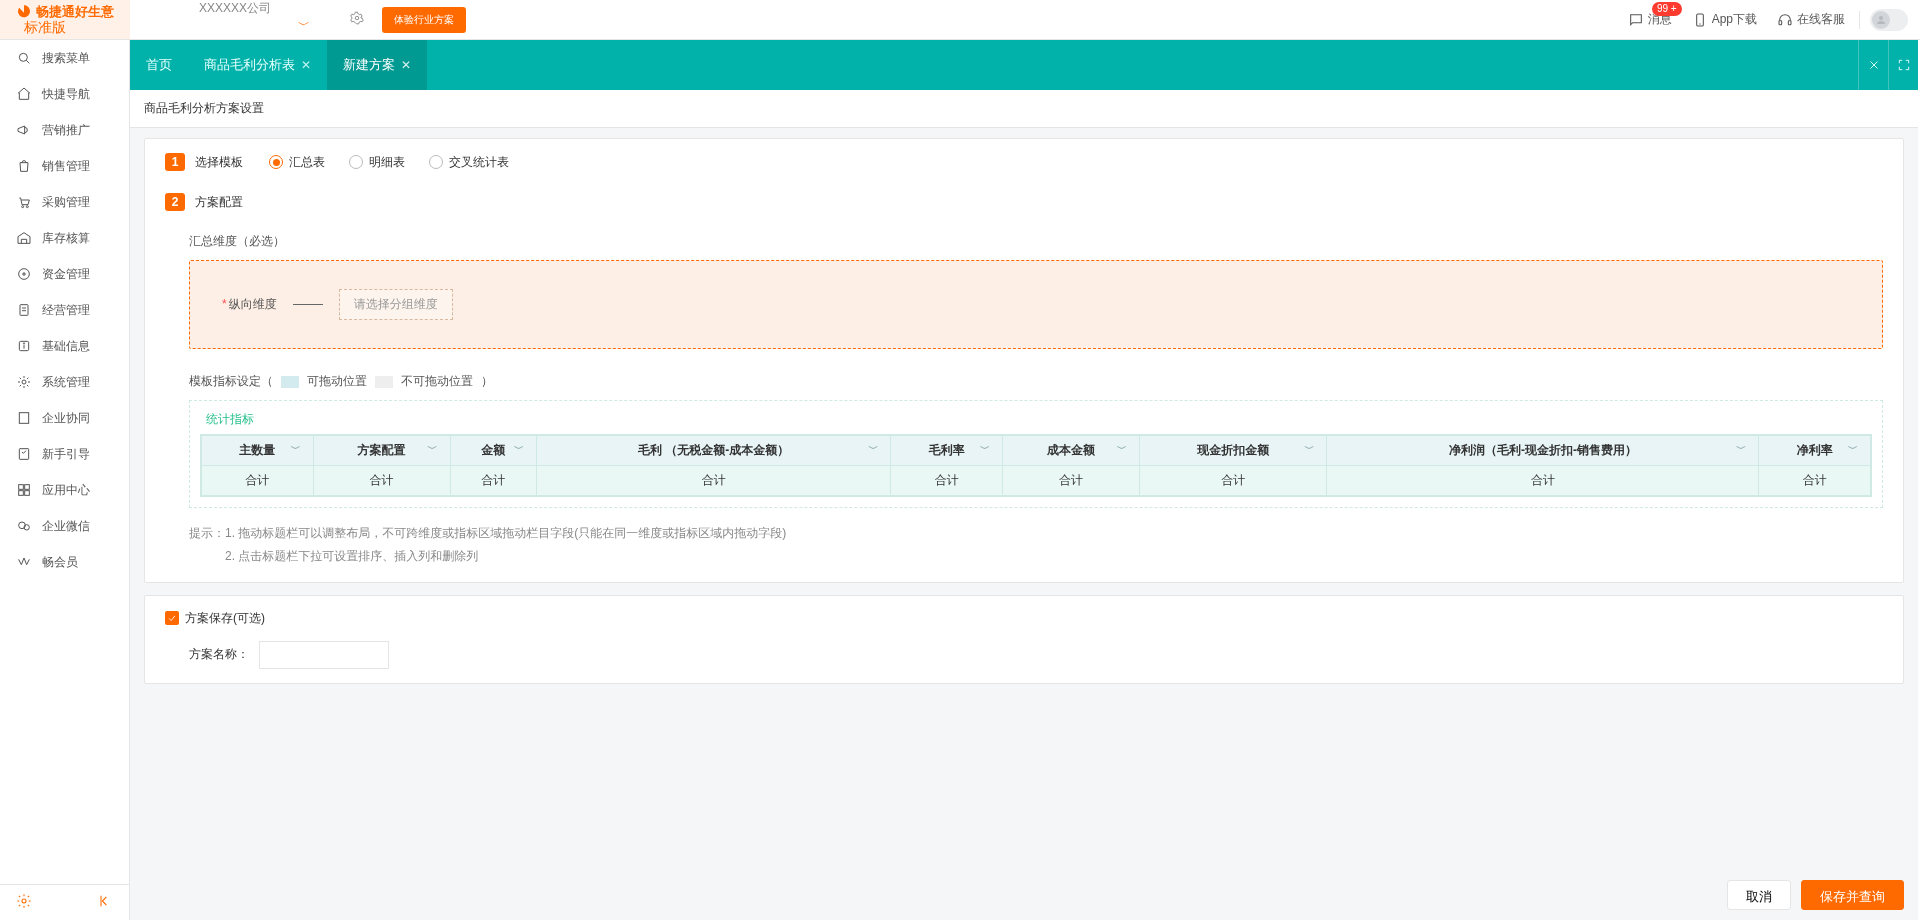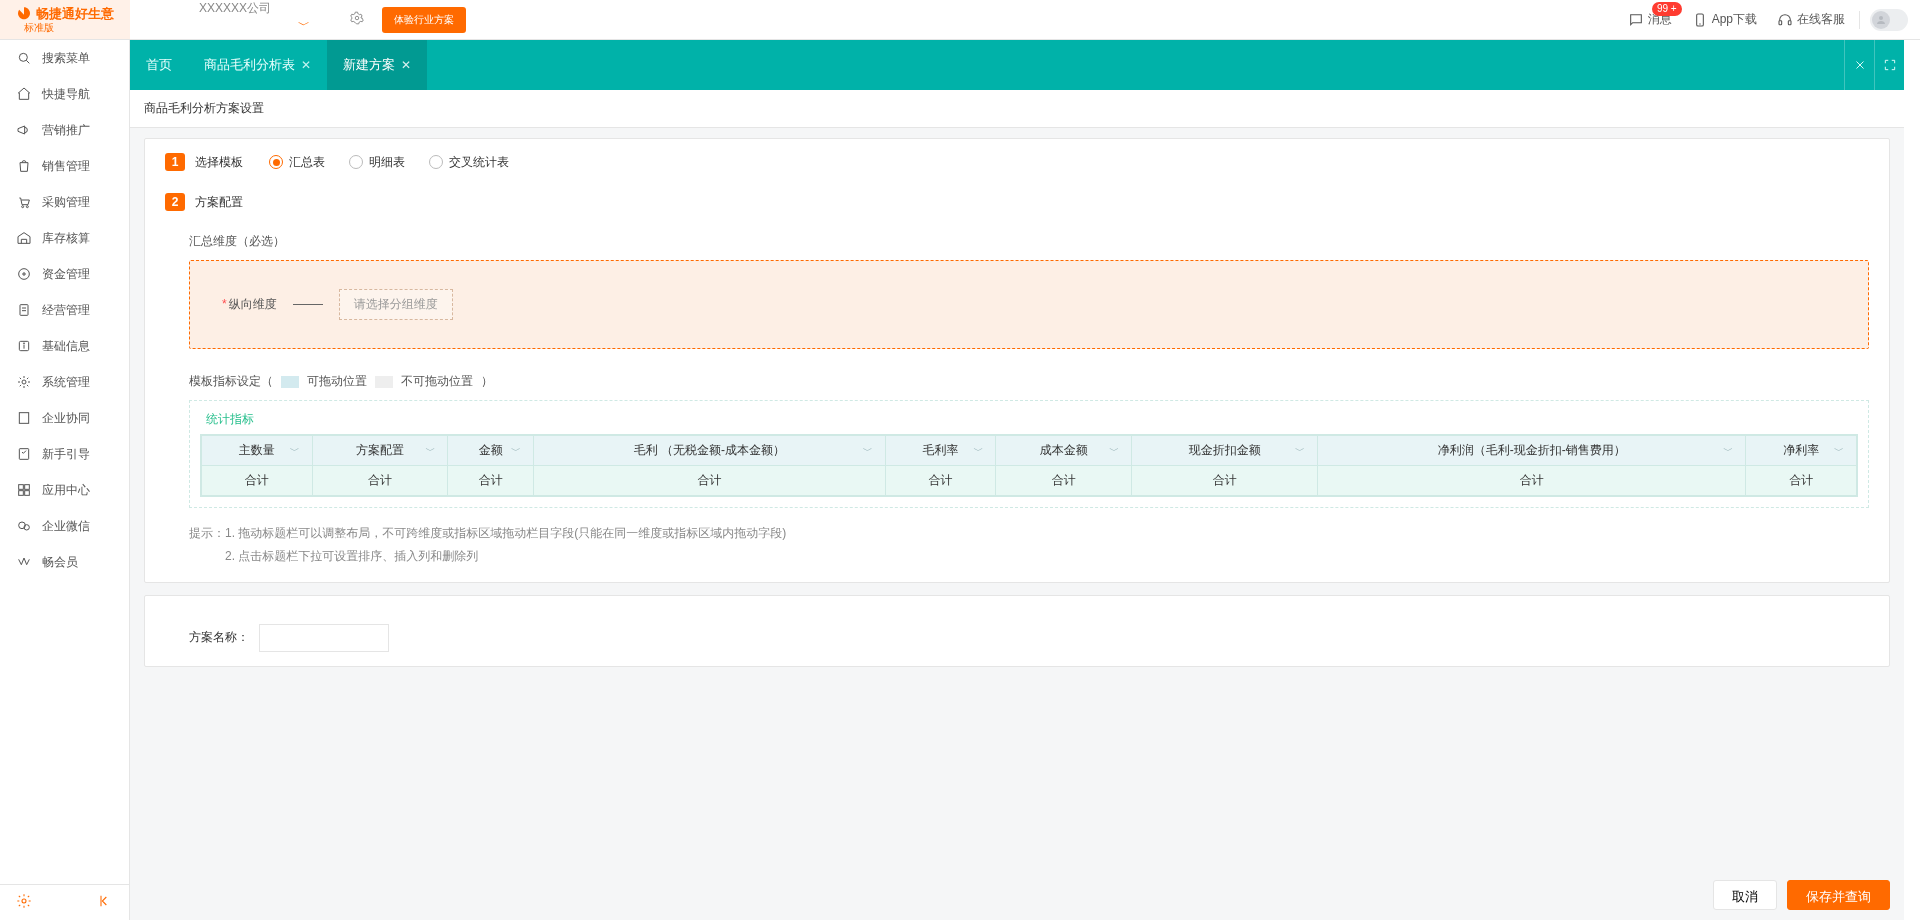--- a/index.html
+++ b/index.html
@@ -22,35 +22,35 @@
     --beige: #fdefe5;
   }
   * { box-sizing: border-box; }
   body { margin:0; font-family: -apple-system, "Segoe UI", "PingFang SC", "Microsoft YaHei", sans-serif; font-size:12px; color:var(--text); background:#fff; }
 
   
   .header { height:var(--header-h); display:flex; align-items:center; padding:0 12px 0 0; border-bottom:1px solid var(--border); background:#fff; }
   .logo-box { width:var(--sidebar-w); height:100%; display:flex; flex-direction:column; justify-content:center; align-items:center; background:var(--brand-orange-light); }
   .logo-line { display:flex; align-items:center; gap:4px; color:var(--brand-orange); font-weight:bold; font-size:13px; }
   .logo-line svg { width:16px; height:16px; }
-  .logo-edition { color:var(--brand-orange); font-size:10px; margin-top:-2px; align-self:flex-start; margin-left:24px;}
+  .logo-edition { color:var(--brand-orange); font-size:14px; margin-top:-2px; align-self:flex-start; margin-left:24px;}
   .company-select { position:relative; display:flex; align-items:center; height:100%; padding:0 30px; min-width:210px; color:var(--text-light); cursor:pointer;flex-direction:column; }
   .company-select .arrow { margin-left:auto; color:var(--brand-orange); }
   .gear-btn { padding:0 10px; color:var(--text-light); cursor:pointer; }
   .hdr-btn { background:var(--brand-orange); color:#fff; border:none; border-radius:3px; padding:6px 12px; cursor:pointer; font-size:10px; margin-left:8px;}
   .header-spacer { flex:1; }
   .hdr-item { display:flex; align-items:center; gap:4px; padding:0 10px; height:100%; color:#555; cursor:pointer; position:relative; }
   .hdr-item svg { width:16px; height:16px; stroke:#555; }
   .badge { position:absolute; top:2px; right:0px; background:var(--badge-red); color:#fff; font-size:10px; line-height:1; padding:2px 5px; border-radius:8px; }
   .hdr-divider { width:1px; height:18px; background:var(--border); margin:0 4px; }
   .avatar-blur { width:38px; height:22px; border-radius:11px; background:#eceef0; margin-left:6px; filter:blur(0.3px); display:flex; align-items:center; }
   .avatar-blur .silhouette { width:18px; height:18px; border-radius:50%; background:#d2d5da; margin-left:2px; display:flex; align-items:center; justify-content:center;}
 
   
-  .layout { position:absolute; top:var(--header-h); bottom:0; left:0; right:16px; display:flex; }
+  .layout { position:absolute; top:var(--header-h); bottom:0; left:0; right:2px; display:flex; }
   .sidebar { width:var(--sidebar-w); background:#fff; border-right:1px solid var(--border); display:flex; flex-direction:column; }
   .side-list { flex:1; overflow:auto; }
   .side-item { display:flex; align-items:center; gap:10px; height:36px; padding:0 16px; color:#555; cursor:pointer; }
   .side-item svg { width:16px; height:16px; stroke:#555; fill:none; stroke-width:1.5; flex:0 0 16px;}
   .side-footer { height:36px; display:flex; align-items:center; justify-content:space-between; padding:0 16px; border-top:1px solid var(--border); }
   .side-footer svg { width:16px; height:16px; }
 
   .main { flex:1; display:flex; flex-direction:column; overflow:hidden; background:var(--bg); }
 
   
@@ -93,21 +93,21 @@
   .metrics-wrap { margin-left:24px; border:1px dashed #cfe9e4; padding:8px 10px 10px; }
   .metrics-title { color:var(--green); font-size:12px; margin:2px 0 6px 6px;}
   .metrics-scroll { overflow-x:auto; border:1px solid #cfe9e4;}
   .metrics-scroll::-webkit-scrollbar { height:12px; }
   .metrics-scroll::-webkit-scrollbar-thumb { background:#c6c9cc; border-radius:6px;}
   .metrics-scroll::-webkit-scrollbar-track { background:#eef0f1;}
   table.metrics { border-collapse:collapse; min-width:1360px; width:100%; }
   table.metrics th, table.metrics td { border:1px solid #cfe9e4; padding:6px 8px; text-align:center; white-space:nowrap; font-weight:normal; }
   table.metrics th { background:var(--pale-blue); }
   table.metrics td { background:var(--pale-green); }
-  .th-inner { display:flex; align-items:center; justify-content:center; gap:6px; position:relative;}
+  .th-inner { display:flex; justify-content:center; gap:6px; position:relative;font-weight:bold;}
   .th-inner .caret { position:absolute; right:4px; color:#9ab5b9; font-size:10px;}
 
   .hints { margin:14px 0 0 24px; color:var(--text-light); line-height:1.9; }
 
   
   .save-panel { background:#fff; border:1px solid var(--border); border-radius:2px; padding:14px 20px; margin-top:12px;}
   .chk { display:flex; align-items:center; gap:6px; }
   .chk-box { width:14px; height:14px; border-radius:2px; background:var(--brand-orange); display:flex; align-items:center; justify-content:center;}
   .chk-box svg { width:10px; height:10px; stroke:#fff; stroke-width:2; fill:none;}
   .form-row { display:flex; align-items:center; gap:10px; margin:14px 0 0 24px;}
@@ -470,20 +470,28 @@
             </div>
           </div>
 
           <div class="hints">
             <span>提示：</span><span>1. 拖动标题栏可以调整布局，不可跨维度或指标区域拖动栏目字段(只能在同一维度或指标区域内拖动字段)</span><br>
             <span style="visibility:hidden">提示：</span><span>2. 点击标题栏下拉可设置排序、插入列和删除列</span>
           </div>
         </div>
 
         <div class="save-panel">
+          <label class="chk">
+            <span class="chk-box">
+                <svg viewBox="0 0 24 24">
+                  <polyline points="5 13 10 18 19 7"></polyline>
+                </svg>
+              </span>
+            <span>方案保存(可选)</span>
+          </label>
           <div class="form-row">
             <span>方案名称：</span>
             <input class="text-input" style="">
           </div>
         </div>
 
         <div style="height:40px"></div>
       </div>
 
       <div class="footer-bar">

